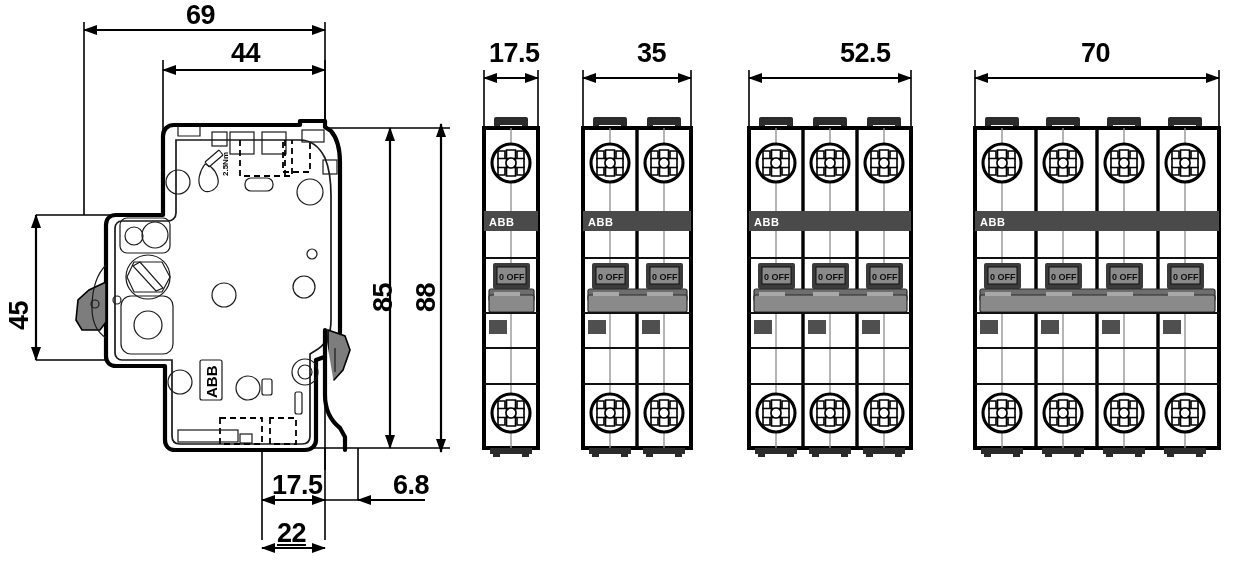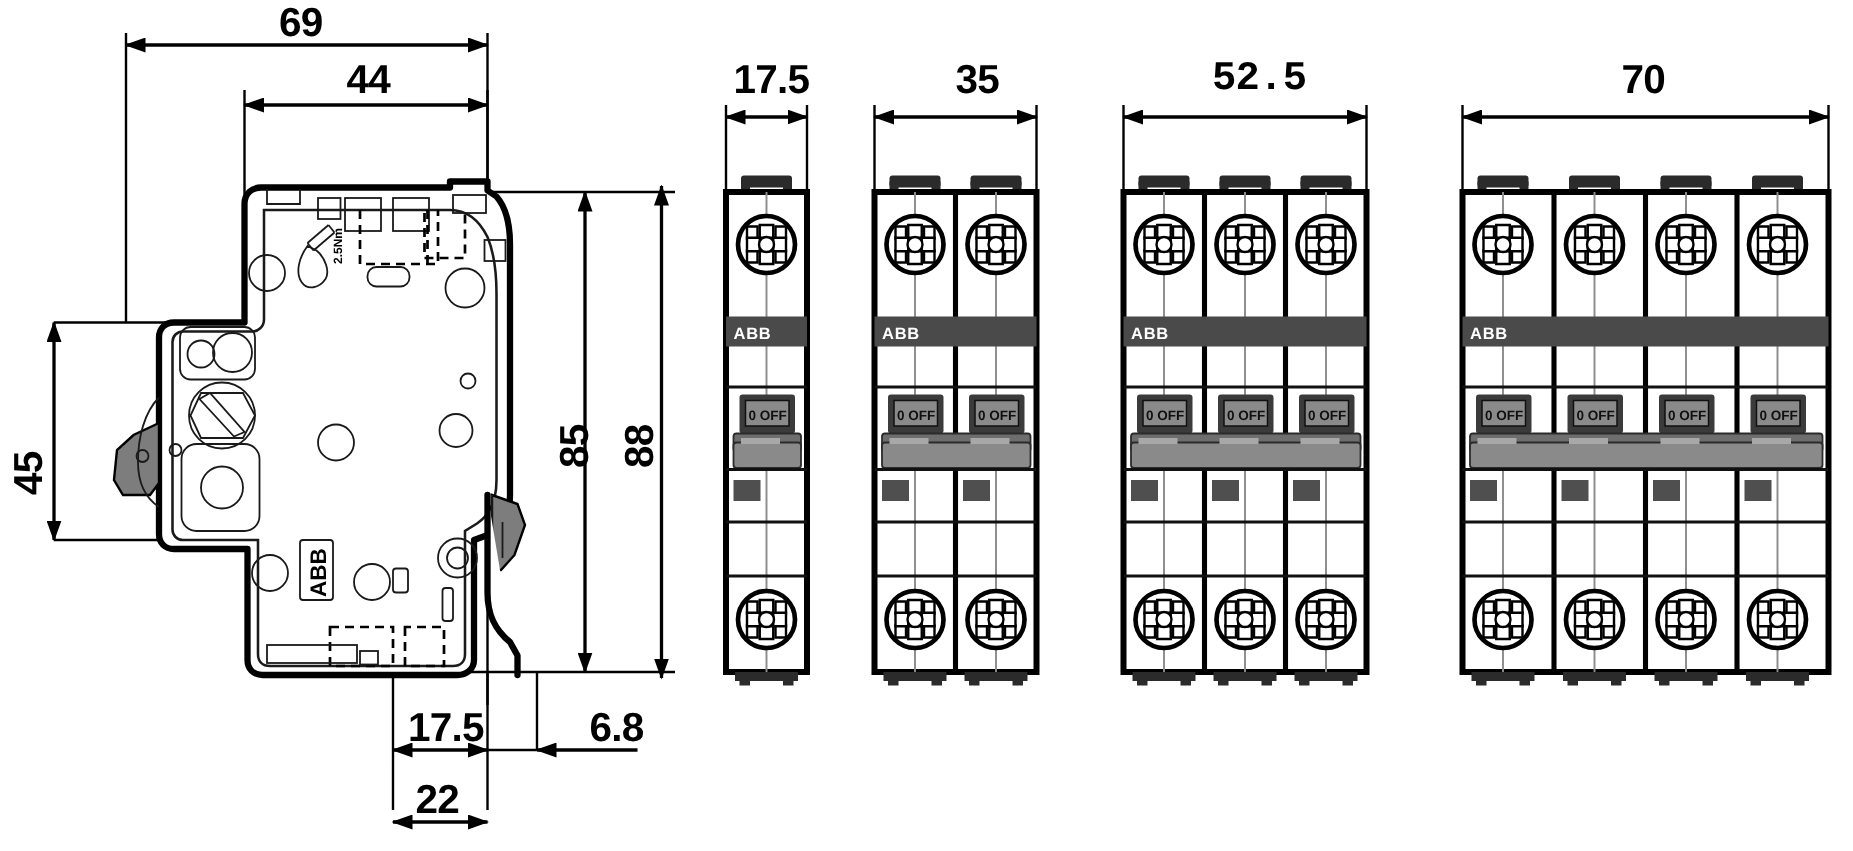--- a/index.html
+++ b/index.html
@@ -63,25 +63,25 @@
 
 <div id="root">
 
   <div class="dim-label" style="left:186px;top:2px;">69</div>
   <div class="dim-label" style="left:231px;top:40px;">44</div>
   <div class="dim-label vert" style="left:6px;top:330px;">45</div>
   <div class="dim-label vert" style="left:370px;top:312px;">85</div>
   <div class="dim-label vert" style="left:413px;top:312px;">88</div>
   <div class="dim-label" style="left:272px;top:472px;">17.5</div>
   <div class="dim-label" style="left:393px;top:472px;">6.8</div>
-  <div class="dim-label" style="left:277px;top:520px;">22</div>
+  <div class="dim-label" style="left:277px;top:520px;text-decoration:underline;">22</div>
 
   <div class="dim-label" style="left:489px;top:40px;">17.5</div>
   <div class="dim-label" style="left:637px;top:40px;text-align:center;">35</div>
-  <div class="dim-label" style="left:808px;top:40px;font-family:Liberation Mono, monospace;">52.5</div>
+  <div class="dim-label" style="left:840px;top:40px;">52.5</div>
   <div class="dim-label" style="left:1081px;top:40px;">70</div>
 
   <svg width="1235" height="567" viewBox="0 0 1235 567">
     <defs>
       <marker id="arrR" markerWidth="14" markerHeight="10" refX="13" refY="5" orient="auto" markerUnits="userSpaceOnUse">
         <path d="M0,0 L14,5 L0,10 z" fill="#000"></path>
       </marker>
       <marker id="arrL" markerWidth="14" markerHeight="10" refX="1" refY="5" orient="auto" markerUnits="userSpaceOnUse">
         <path d="M14,0 L0,5 L14,10 z" fill="#000"></path>
       </marker>

